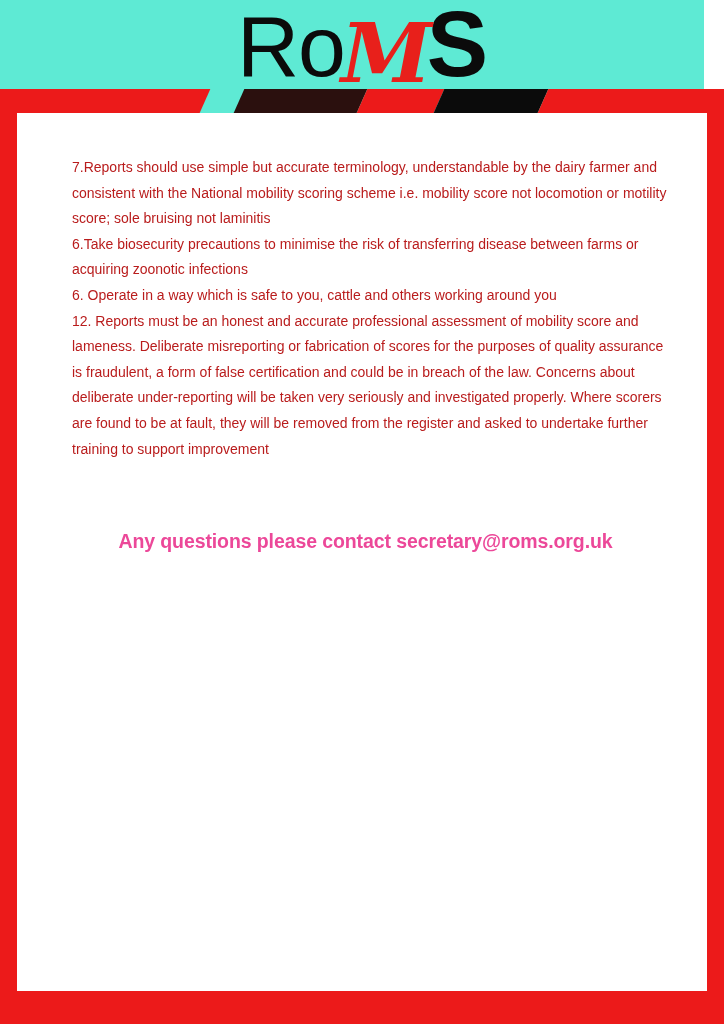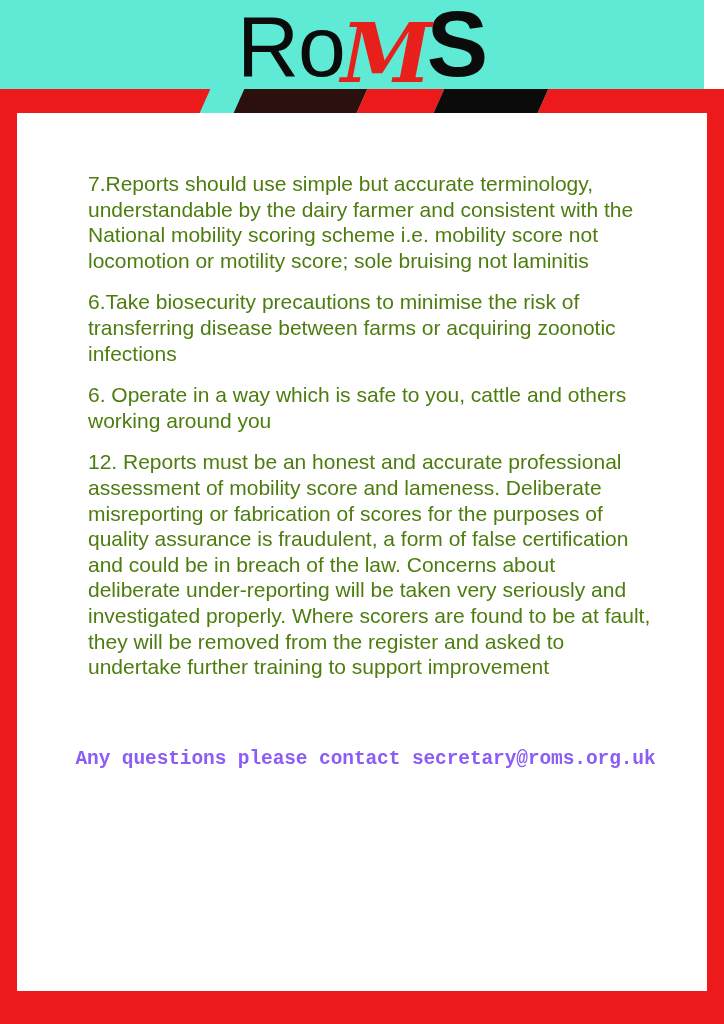--- a/index.html
+++ b/index.html
@@ -122,37 +122,37 @@
     padding: 42px 38px 0 55px;
   }
 
   .clause-list {
     margin: 0;
     padding: 0;
     list-style: none;
   }
   .clause {
     font-family: "Liberation Sans", sans-serif;
-    font-size: 21px;
+    font-size: 14px;
     line-height: 25.6px;
-    color: #4d7c0f;
-    margin: 16px;
+    color: #b91c1c;
+    margin: 0;
     text-align: left;
   }
 
   .contact-wrap {
     margin-top: 68px;
     text-align: center;
     padding-right: 10px;
   }
   .contact {
-    font-family: Liberation Mono, monospace;
+    font-family: Liberation Sans, sans-serif;
     font-size: 19.5px;
     font-weight: 700;
-    color: #8b5cf6;
+    color: #ec4899;
     letter-spacing: -0.1px;
   }
 </style>
 </head>
 <body>
 
 <div class="page">
 
   <div class="header">
     <div class="logo">

